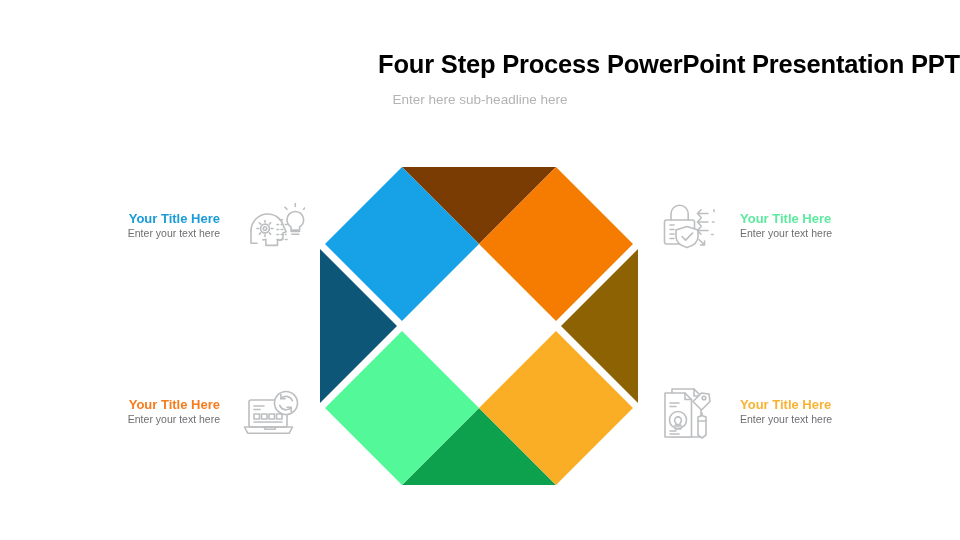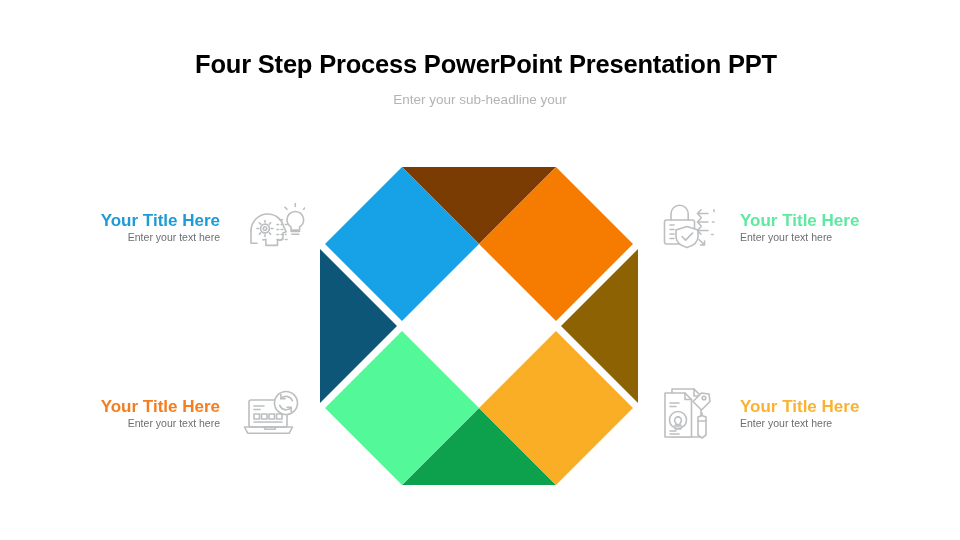--- a/index.html
+++ b/index.html
@@ -18,21 +18,21 @@
     inset: 0;
     background: #ffffff;
   }
 
   
   .slide-title {
     position: absolute;
     left: 12px;
     right: 0;
     top: 50px;
-    text-align: center;
+    text-align: right;
     font-size: 25.5px;
     font-weight: bold;
     color: #000000;
     letter-spacing: -0.2px;
   }
 
   .slide-subtitle {
     position: absolute;
     left: 0;
     right: 0;
@@ -42,21 +42,21 @@
     color: #b3b3b3;
     font-weight: normal;
   }
 
   
   .block {
     position: absolute;
     width: 180px;
   }
   .block-title {
-    font-size: 17px;
+    font-size: 13px;
     font-weight: bold;
     line-height: 1.2;
     white-space: nowrap;
   }
   .block-body {
     font-size: 10.5px;
     color: #6d6e71;
     margin-top: 0;
     white-space: nowrap;
   }
@@ -92,21 +92,21 @@
   }
   #pinwheel svg { width: 100%; height: 100%; display: block; }
 </style>
 </head>
 <body style="background: rgb(255, 255, 255);">
 
 <div class="slide">
 
   <div class="slide-title">Four Step Process PowerPoint Presentation PPT</div>
 
-  <div class="slide-subtitle">Enter your sub-headline your</div>
+  <div class="slide-subtitle">Enter here sub-headline here</div>
 
   <div class="block left" id="block-tl">
     <div class="block-title" style="color:#1B9BD8">Your Title Here</div>
     <div class="block-body">Enter your text here</div>
   </div>
 
   <div class="icon-wrap" id="icon-tl">
     <svg viewBox="0 0 62 62" fill="none" stroke="#bcbec0" stroke-width="1.6" stroke-linecap="round" stroke-linejoin="round">
 
       <path d="M8 33c0-9.4 7.4-17 16.6-17 7.8 0 14.2 5.2 16 12.4l2.6 5.4-3.2 1.2v4.2c0 1.6-1.3 2.9-2.9 2.9h-2.6v5.3H22.9v-6.1c-1 .4-2 .6-3 .6"></path>

